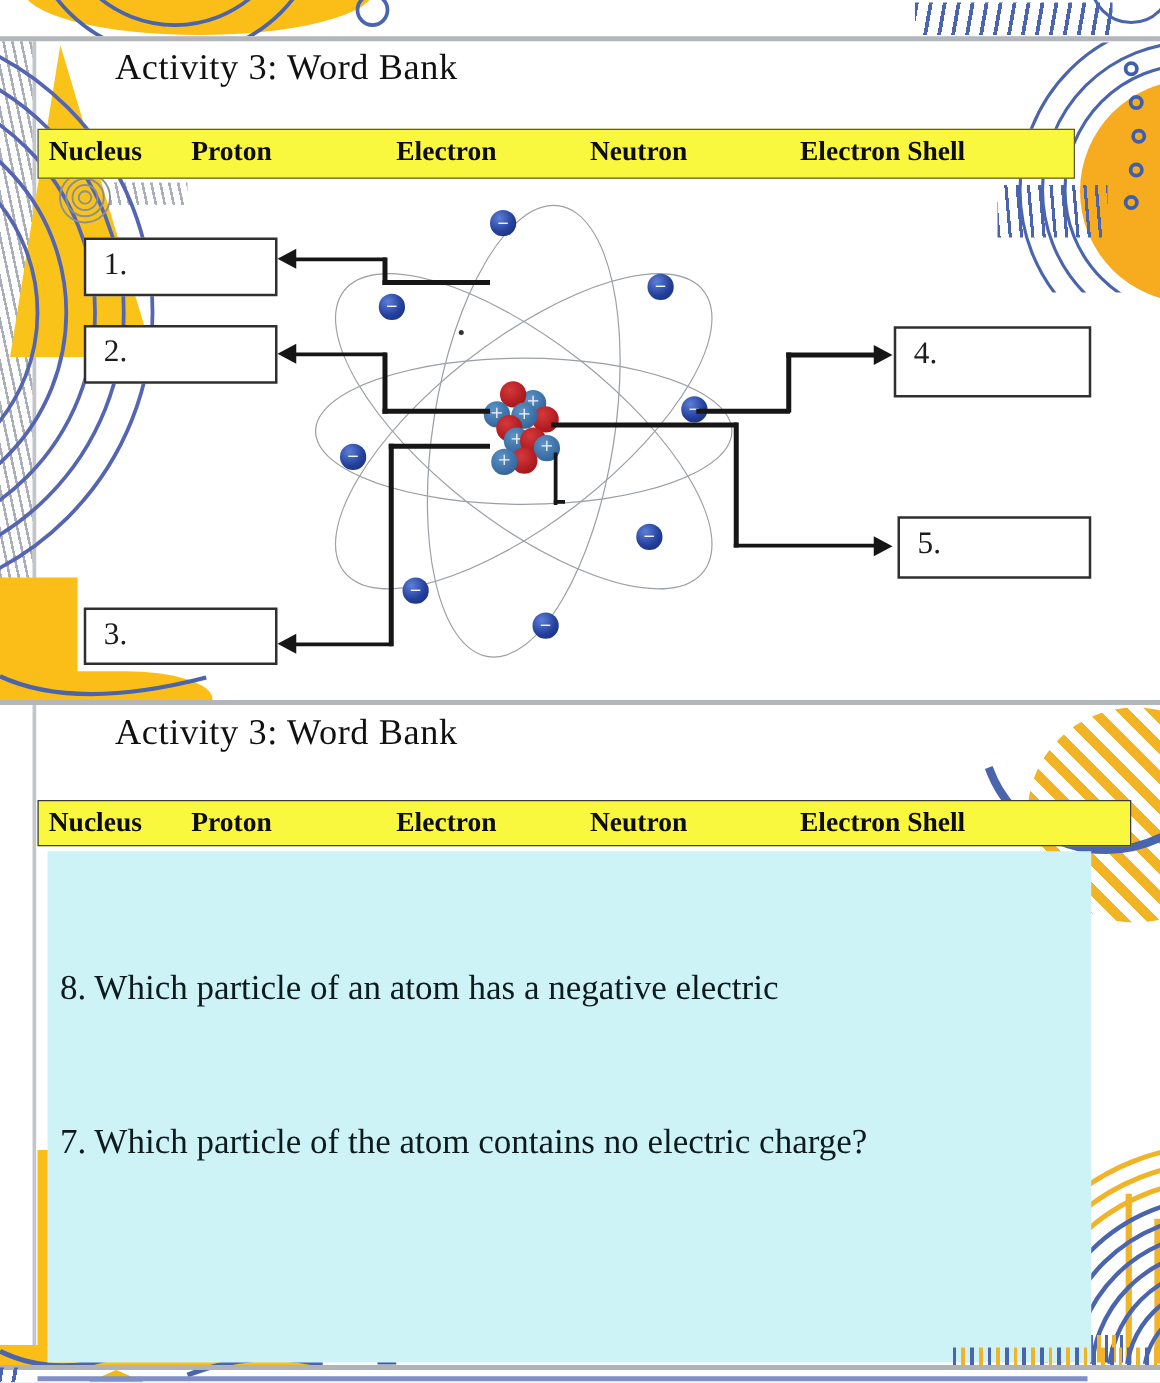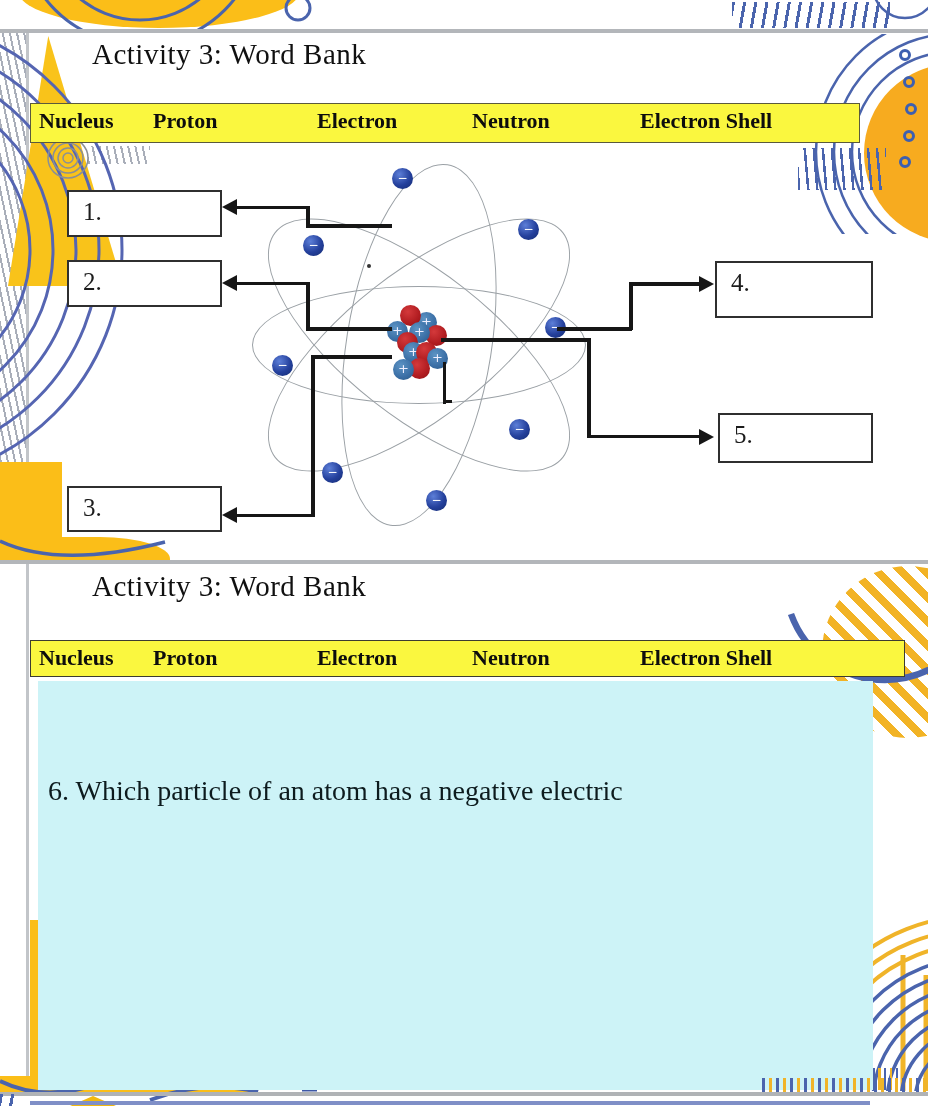--- a/index.html
+++ b/index.html
@@ -282,21 +282,22 @@
     <span class="w" style="left:286px">Electron</span>
     <span class="w" style="left:441px">Neutron</span>
     <span class="w" style="left:609px">Electron Shell</span>
   </div>
 
   <div class="abs z1 gold" style="left:30px;top:920px;width:14px;height:172px;"></div>
   <div class="abs z1 gold" style="left:0;top:1076px;width:252px;height:17px;border-top-right-radius:60px 15px;"></div>
 
   <div class="abs z3 cyanbox" style="left:38px;top:681px;width:835px;height:409px;">
     <div class="qtext" style="padding:7px 0 0 10px;">
-      <div>6. Which particle of an atom has a negative electric</div>
+      <div>8. Which particle of an atom has a negative electric</div>
+      <div>7. Which particle of the atom contains no electric charge?</div>
       
       
       
       
       
       
     </div>
   </div>
 
   <div class="abs z2 hatch-mix2" style="left:836px;top:1068px;width:66px;height:22px;"></div>

